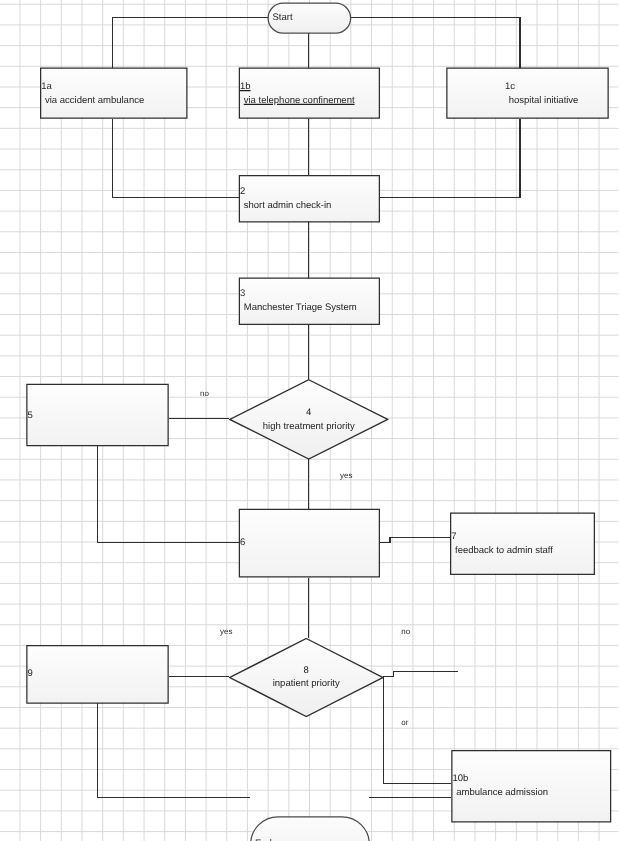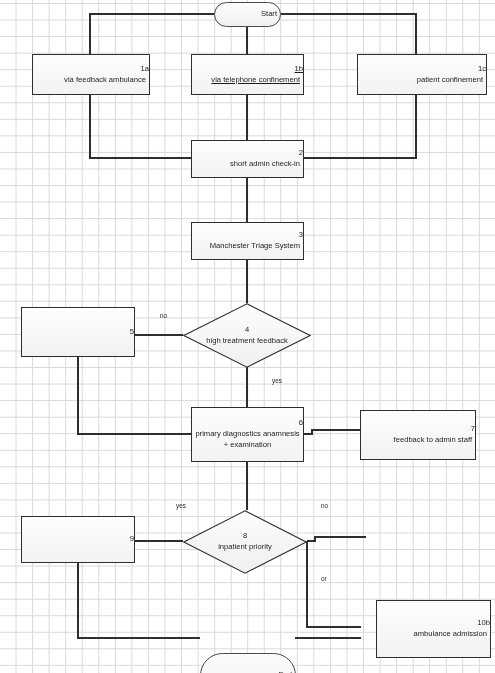--- a/index.html
+++ b/index.html
@@ -25,21 +25,21 @@
     left: 0; top: 0;
     width: 495px;
     height: 673px;
     pointer-events: none;
   }
   .node {
     position: absolute;
     box-sizing: border-box;
     display: flex;
     flex-direction: column;
-    align-items: flex-end;
+    align-items: flex-start;
     justify-content: center;
     text-align: center;
     font-size: 7.6px;
     line-height: 1.42;
     color: #1d1d1d;
     background: linear-gradient(to bottom, #fdfdfd 0%, #f2f2f2 100%);
     border: 1px solid #2e2e2e;
     z-index: 3;
   }
   .node .num { display: block; }
@@ -120,31 +120,31 @@
       <path d="M361,638 L295,638"></path>
     </g>
   </svg>
 
   <div class="node terminator" style="left:214px; top:2px; width:67px; height:25px;">
     <span class="cap">Start</span>
   </div>
 
   <div class="node" style="left:32px; top:54px; width:118px; height:41px;">
     <span class="num">1a</span>
-    <span class="cap">via feedback ambulance</span>
+    <span class="cap">via accident ambulance</span>
   </div>
 
   <div class="node" style="left:191px; top:54px; width:113px; height:41px;text-decoration:underline;">
     <span class="num">1b</span>
     <span class="cap">via telephone confinement</span>
   </div>
 
-  <div class="node" style="left:357px; top:54px; width:130px; height:41px;">
+  <div class="node" style="left:357px; top:54px; width:130px; height:41px;padding-left:46px;">
     <span class="num">1c</span>
-    <span class="cap">patient confinement</span>
+    <span class="cap">hospital initiative</span>
   </div>
 
   <div class="node" style="left:191px; top:140px; width:113px; height:38px;">
     <span class="num">2</span>
     <span class="cap">short admin check-in</span>
   </div>
 
   <div class="node" style="left:191px; top:222px; width:113px; height:38px;">
     <span class="num">3</span>
     <span class="cap">Manchester Triage System</span>
@@ -155,31 +155,30 @@
       <defs>
         <linearGradient id="dg4" x1="0" y1="0" x2="0" y2="1">
           <stop offset="0%" stop-color="#fdfdfd"></stop>
           <stop offset="100%" stop-color="#efefef"></stop>
         </linearGradient>
       </defs>
       <polygon points="64,0.8 127.2,32.5 64,64.2 0.8,32.5" fill="url(#dg4)" stroke="#2e2e2e" stroke-width="1.1"></polygon>
     </svg>
     <div class="dtext">
       <span class="num">4</span>
-      <span class="cap">high treatment feedback</span>
+      <span class="cap">high treatment priority</span>
     </div>
   </div>
 
   <div class="node" style="left:21px; top:307px; width:114px; height:50px;">
     <span class="num">5</span>
   </div>
 
   <div class="node" style="left:191px; top:407px; width:113px; height:55px;">
     <span class="num">6</span>
-    <span class="cap">primary diagnostics anamnesis + examination</span>
   </div>
 
   <div class="node" style="left:360px; top:410px; width:116px; height:50px;">
     <span class="num">7</span>
     <span class="cap">feedback to admin staff</span>
   </div>
 
   <div class="decision" style="left:183px; top:510px; width:124px; height:64px;">
     <svg width="124" height="64" viewBox="0 0 124 64" xmlns="http://www.w3.org/2000/svg">
       <defs>
@@ -194,21 +193,21 @@
       <span class="num">8</span>
       <span class="cap">inpatient priority</span>
     </div>
   </div>
 
   <div class="node" style="left:21px; top:516px; width:114px; height:47px;">
     <span class="num">9</span>
   </div>
 
 
-  <div class="node" style="left:376px; top:600px; width:115px; height:58px;">
+  <div class="node" style="left:361px; top:600px; width:128px; height:58px;">
     <span class="num">10b</span>
     <span class="cap">ambulance admission</span>
   </div>
 
   <div class="node terminator" style="left:200px; top:617px; width:96px; height:45px;margin-top:36px;">
     <span class="cap">End</span>
   </div>
 
   <div class="edge-label" style="left:160px; top:312px;">no</div>
   <div class="edge-label" style="left:272px; top:377px;">yes</div>

